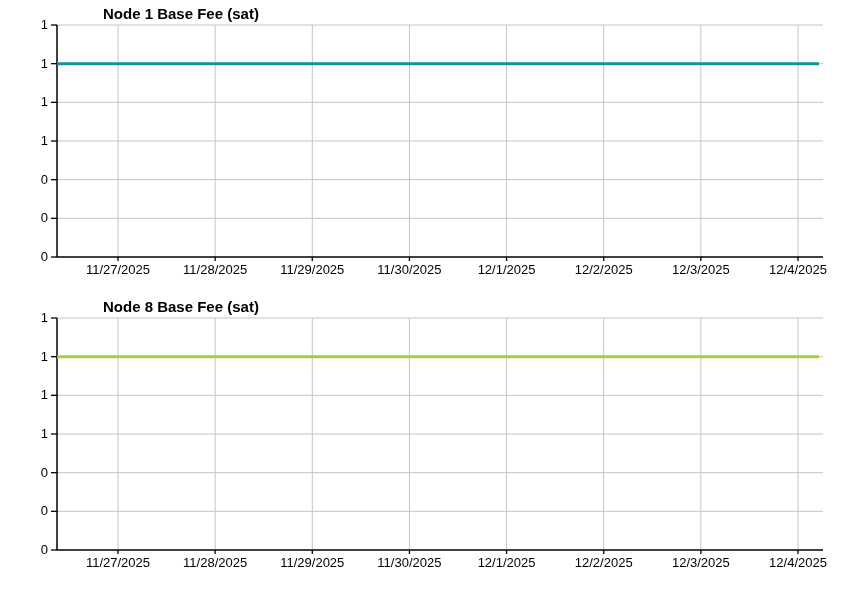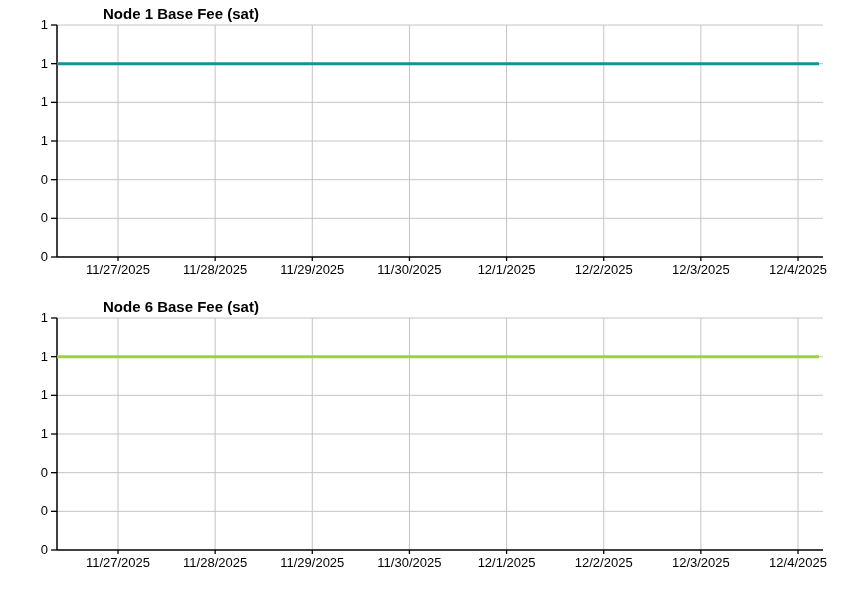--- a/index.html
+++ b/index.html
@@ -89,21 +89,21 @@
       <text x="312.2857142857143" y="274" text-anchor="middle">11/29/2025</text>
       <text x="409.42857142857144" y="274" text-anchor="middle">11/30/2025</text>
       <text x="506.57142857142856" y="274" text-anchor="middle">12/1/2025</text>
       <text x="603.7142857142858" y="274" text-anchor="middle">12/2/2025</text>
       <text x="700.8571428571429" y="274" text-anchor="middle">12/3/2025</text>
       <text x="798" y="274" text-anchor="middle">12/4/2025</text>
     </svg>
 </div>
 
 <div class="chart-block">
-  <div class="chart-title">Node 6 Base Fee (sat)</div>
+  <div class="chart-title">Node 8 Base Fee (sat)</div>
   <svg class="chart-canvas" viewBox="0 0 860 293" xmlns="http://www.w3.org/2000/svg">
       <line x1="118" y1="25" x2="118" y2="257" stroke="#c4c4c4" stroke-width="1"></line>
       <line x1="215.14285714285714" y1="25" x2="215.14285714285714" y2="257" stroke="#c4c4c4" stroke-width="1"></line>
       <line x1="312.2857142857143" y1="25" x2="312.2857142857143" y2="257" stroke="#c4c4c4" stroke-width="1"></line>
       <line x1="409.42857142857144" y1="25" x2="409.42857142857144" y2="257" stroke="#c4c4c4" stroke-width="1"></line>
       <line x1="506.57142857142856" y1="25" x2="506.57142857142856" y2="257" stroke="#c4c4c4" stroke-width="1"></line>
       <line x1="603.7142857142858" y1="25" x2="603.7142857142858" y2="257" stroke="#c4c4c4" stroke-width="1"></line>
       <line x1="700.8571428571429" y1="25" x2="700.8571428571429" y2="257" stroke="#c4c4c4" stroke-width="1"></line>
       <line x1="798" y1="25" x2="798" y2="257" stroke="#c4c4c4" stroke-width="1"></line>
       <line x1="57" y1="25" x2="823" y2="25" stroke="#c4c4c4" stroke-width="1"></line>

